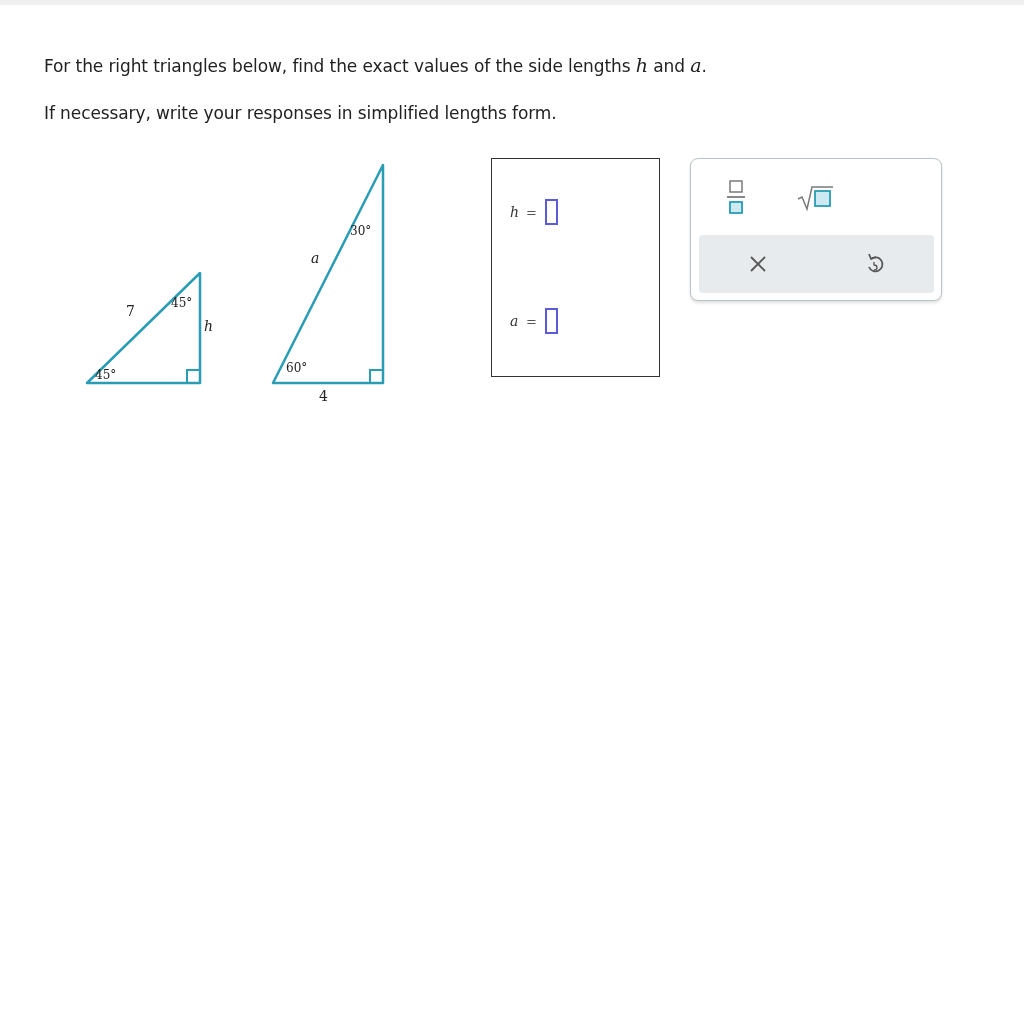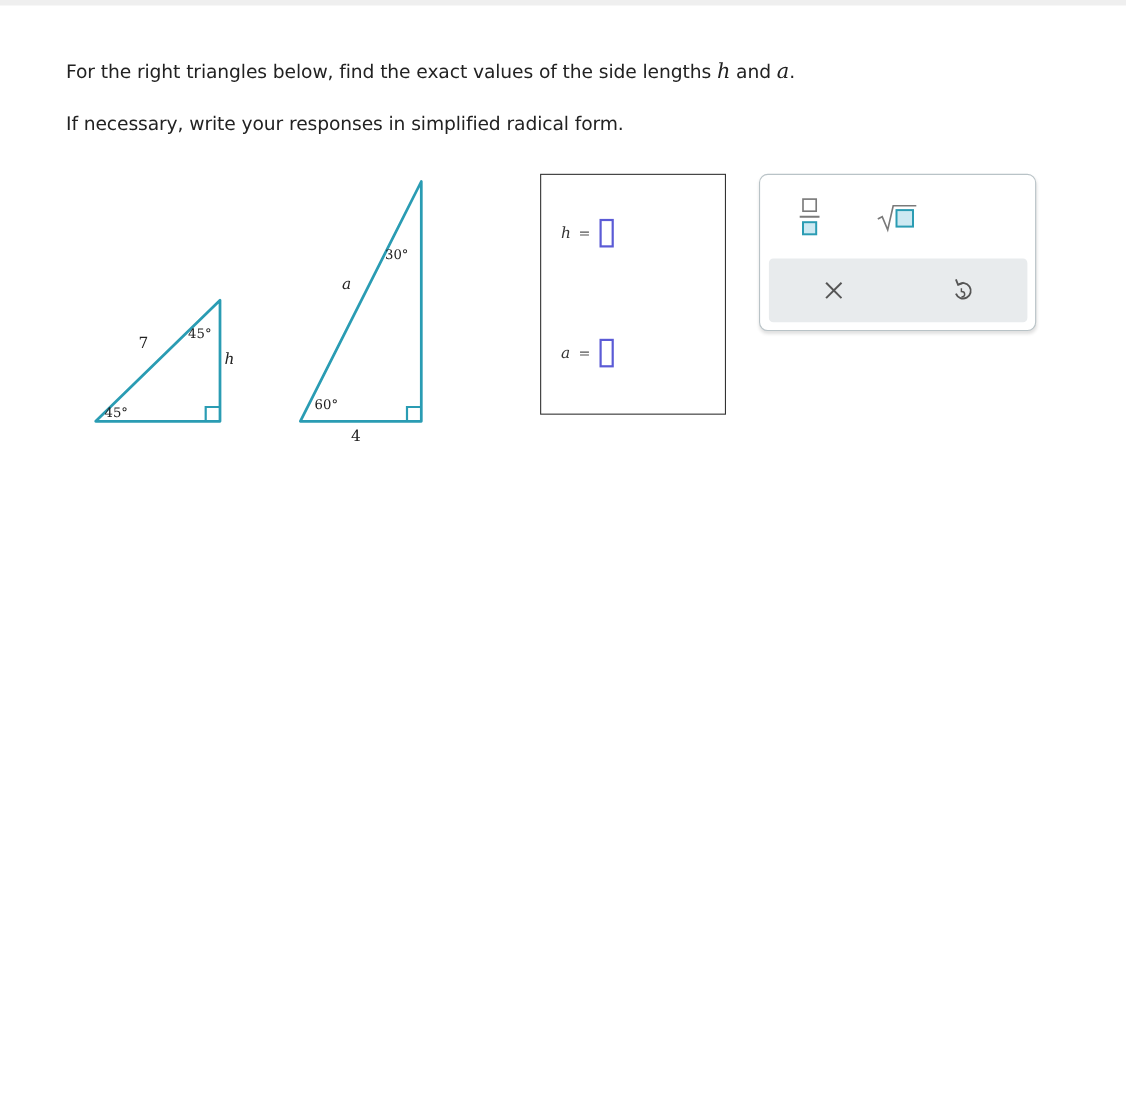--- a/index.html
+++ b/index.html
@@ -1,21 +1,21 @@
 <!DOCTYPE html>
 <html><head>
 <meta charset="utf-8">
 <style>
   html, body { margin: 0; padding: 0; }
   body {
     width: 1024px; height: 1013px; background: #ffffff; position: relative;
     font-family: "DejaVu Sans", sans-serif; color: #222; overflow: hidden;
   }
   .top-strip { position: absolute; left: 0; top: 0; width: 1024px; height: 5px; background: #efefef; }
-  .prompt { position: absolute; left: 60px; font-size: 17px; color: #222; letter-spacing: -0.1px; }
+  .prompt { position: absolute; left: 44px; font-size: 17px; color: #222; letter-spacing: -0.1px; }
   .prompt.l1 { top: 54px; }
   .prompt.l2 { top: 103px; }
   .mvar { font-family: "DejaVu Serif", serif; font-style: italic; font-size: 19px; }
   svg text { font-family: "DejaVu Serif", serif; fill: #222; }
   .fig { position: absolute; }
   .answer-box {
     position: absolute; left: 491px; top: 158px; width: 169px; height: 219px;
     border: 1px solid #333; box-sizing: border-box; background: #fff;
   }
   .answer-row { position: absolute; left: 18px; display: flex; align-items: center; }
@@ -40,21 +40,21 @@
   }
 </style>
 </head>
 <body>
 
 <div class="top-strip"></div>
 
 <div class="prompt l1">
   <span>For the right triangles below, find the exact values of the side lengths </span><span class="mvar">h</span><span> and </span><span class="mvar">a</span><span>.</span>
 </div>
-<div class="prompt l2">If necessary, write your responses in simplified radical form.</div>
+<div class="prompt l2">If necessary, write your responses in simplified lengths form.</div>
 
 <svg class="fig" style="left:80px; top:265px;" width="140" height="130" viewBox="0 0 140 130">
   <polygon points="7,118 120,8 120,118" fill="none" stroke="#2a9cb3" stroke-width="2.5" stroke-linejoin="round"></polygon>
   <polyline points="107,118 107,105 120,105" fill="none" stroke="#2a9cb3" stroke-width="2"></polyline>
   <text x="46" y="51" font-size="14">7</text>
   <text x="91" y="42" font-size="12">45°</text>
   <text x="15" y="114" font-size="12">45°</text>
   <text x="124" y="66" font-size="14" font-style="italic">h</text>
 </svg>
 

